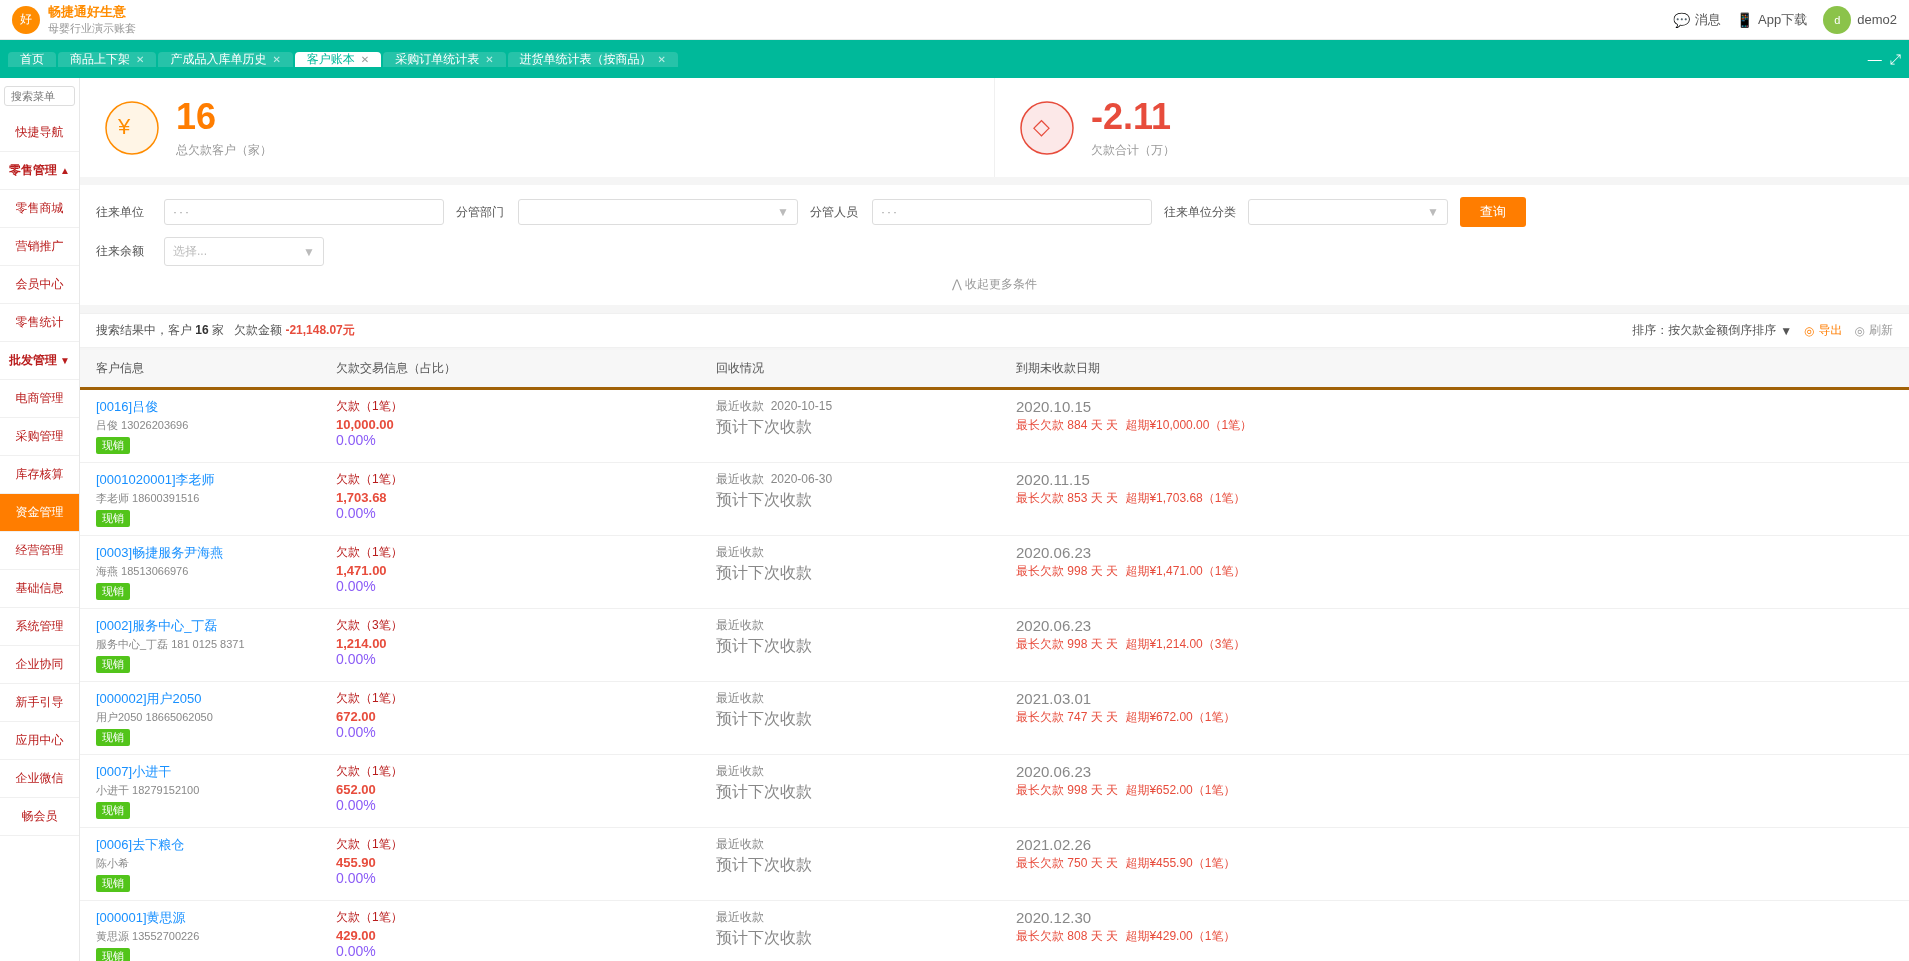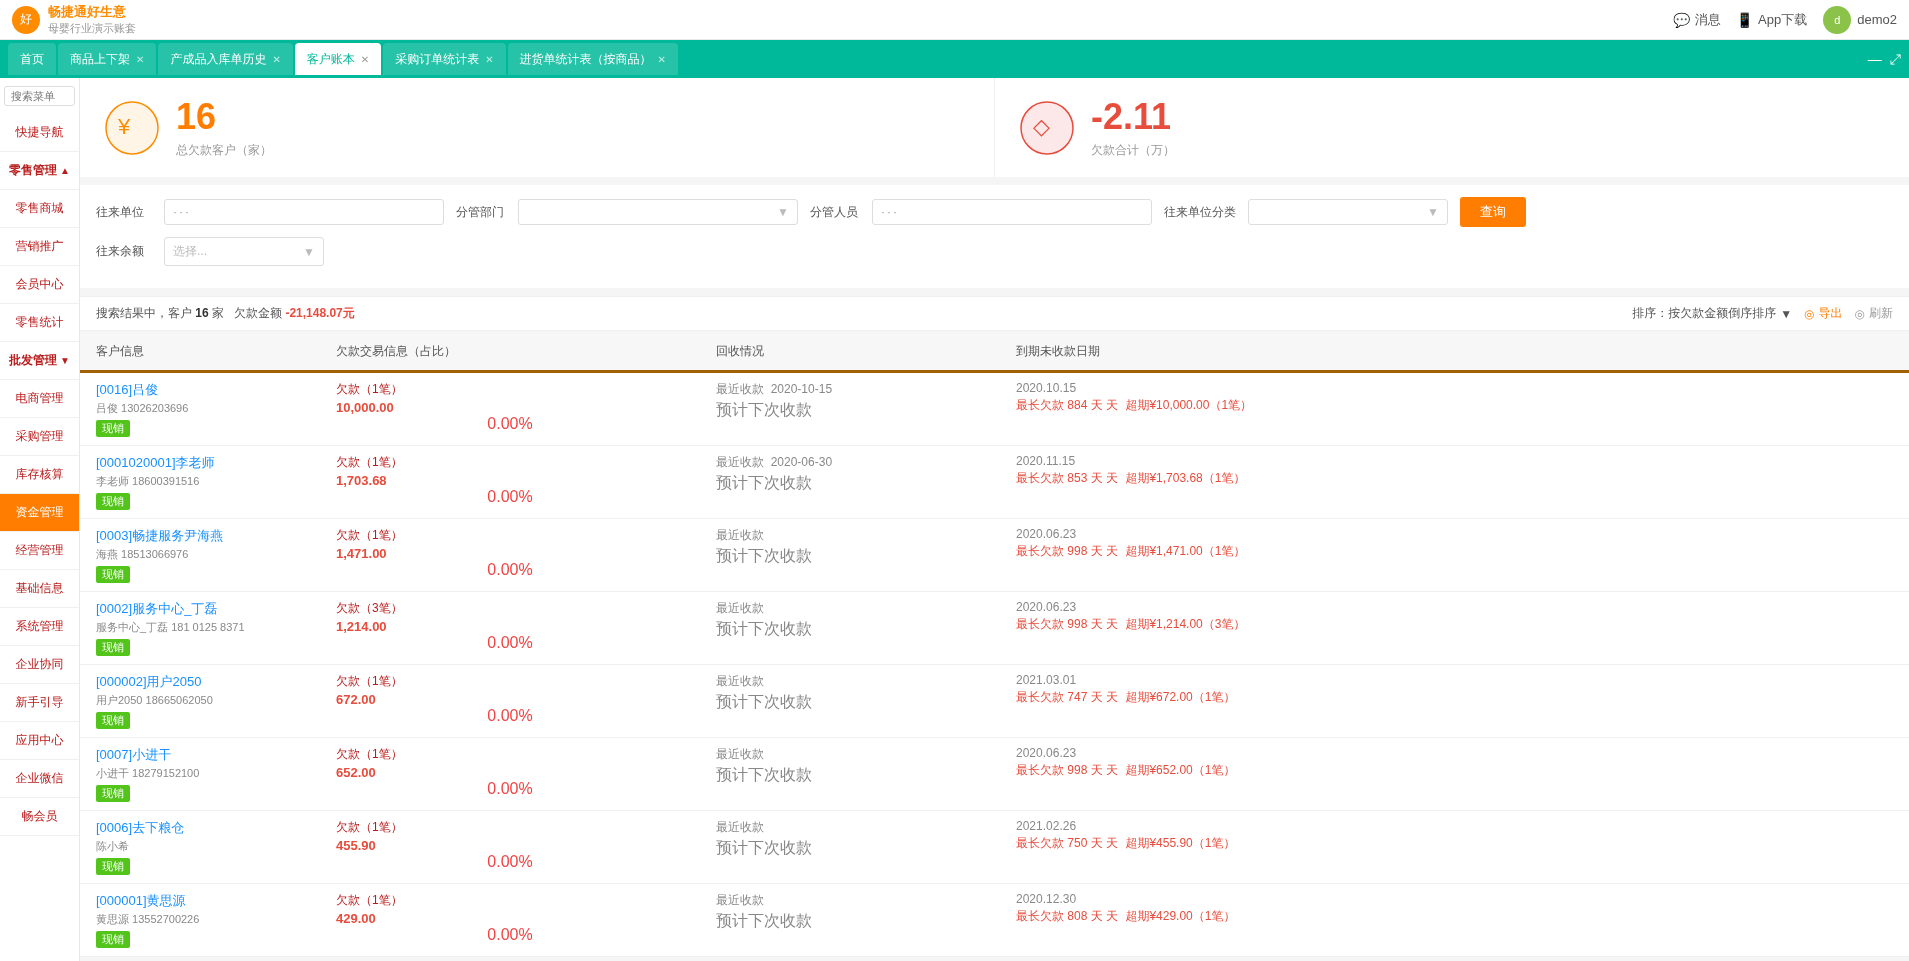--- a/index.html
+++ b/index.html
@@ -8,21 +8,21 @@
     
     .top-header { display: flex; align-items: center; background: #fff; height: 40px; border-bottom: 1px solid #e8e8e8; padding: 0 12px; justify-content: space-between; }
     .logo-area { display: flex; align-items: center; gap: 8px; }
     .logo-icon { width: 28px; height: 28px; background: #ff8c00; border-radius: 50%; display: flex; align-items: center; justify-content: center; color: #fff; font-size: 12px; }
     .header-right { display: flex; align-items: center; gap: 16px; font-size: 13px; color: #555; }
     .header-right span { cursor: pointer; display: flex; align-items: center; gap: 4px; }
     .avatar { width: 28px; height: 28px; border-radius: 50%; background: #8bc34a; display: flex; align-items: center; justify-content: center; color: #fff; font-size: 11px; }
 
     
     .tabs-bar { background: #00b99a; display: flex; align-items: center; height: 38px; padding: 0 8px; gap: 2px; }
-    .tab { background: rgba(255,255,255,0.15); color: #fff; padding: 4px 12px; border-radius: 4px 4px 0 0; cursor: pointer; font-size: 12px; display: flex; align-items: center; gap: 6px; height: 32px; }
+    .tab { background: rgba(255,255,255,0.15); color: #fff; padding: 4px 12px; border-radius: 4px 4px 0 0; cursor: pointer; font-size: 12px; display: flex; align-items: center; gap: 6px; height: 15px; }
     .tab.active { background: #fff; color: #00b99a; }
     .tab .close-x { color: rgba(255,255,255,0.7); font-size: 10px; }
     .tab.active .close-x { color: #999; }
     .tabs-bar-right { margin-left: auto; display: flex; gap: 8px; }
     .tab-action-btn { color: #fff; font-size: 14px; cursor: pointer; background: none; border: none; }
 
     
     .main-layout { display: flex; height: calc(961px - 40px - 38px); }
 
     
@@ -75,24 +75,24 @@
     
     .data-table { background: #fff; width: 100%; border-collapse: collapse; }
     .data-table thead tr { background: #f7f7f7; }
     .data-table th { padding: 10px 16px; text-align: left; font-weight: normal; color: #555; font-size: 12px; border-bottom: 3px solid #a16207; }
     .data-table td { padding: 8px 16px; border-bottom: 1px solid #f0f0f0; vertical-align: top; font-size: 12px; }
     .customer-name { color: #1890ff; cursor: pointer; font-size: 13px; }
     .customer-sub { color: #888; font-size: 11px; margin-top: 2px; }
     .tag { display: inline-block; background: #52c41a; color: #fff; border-radius: 2px; padding: 1px 6px; font-size: 11px; margin-top: 4px; }
     .debt-count { color: #b91c1c; font-size: 12px; }
     .debt-amount { color: #e74c3c; font-size: 13px; font-weight: bold; margin-top: 2px; }
-    .debt-percent { color: #ef4444; font-size: 16px; text-align: center; }
+    .debt-percent { color: #8b5cf6; font-size: 14px; }
     .collection-info { color: #888; font-size: 12px; }
     .collection-date { color: #888; font-size: 16px; margin-top: 2px; }
-    .overdue-info { font-size: 12px; color: #888; }
+    .overdue-info { font-size: 15px; color: #888; }
     .overdue-date { font-size: 12px; color: #888; margin-top: 2px; }
     .overdue-link { color: #e74c3c; cursor: pointer; margin-left: 4px; }
     .overdue-days { color: #e74c3c; }
   </style>
 </head>
 <body>
 
 <div class="top-header">
   <div class="logo-area">
     <div class="logo-icon">好</div>
@@ -269,20 +269,24 @@
           <span style="color:#bbb;">▼</span>
         </div>
         <button class="search-btn">查询</button>
       </div>
       <div class="filter-row">
         <div class="filter-label">往来余额</div>
         <div class="filter-select" style="max-width:160px;">
           <span class="placeholder">选择...</span>
           <span style="color:#bbb;">▼</span>
         </div>
+      </div>
+      <div class="collapse-row">
+        <span>⋀</span>
+        <span>收起更多条件</span>
       </div>
     </div>
 
     <div class="results-bar">
       <div class="summary">
         <span>搜索结果中，客户</span>
         <span class="count">16</span>
         <span>家</span>
         &nbsp;
         <span>欠款金额</span>

